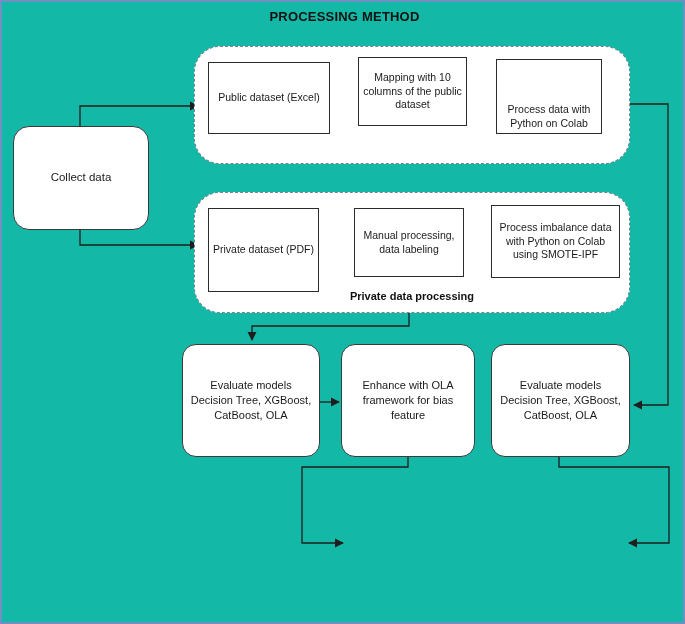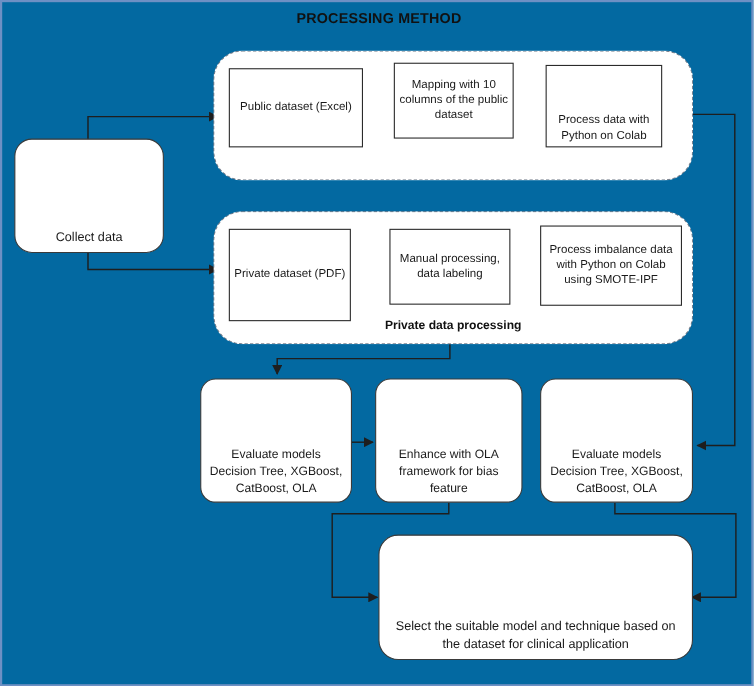--- a/index.html
+++ b/index.html
@@ -4,21 +4,21 @@
 <style>
   html, body {
     margin: 0;
     padding: 0;
     background: #ffffff;
   }
   #canvas {
     position: relative;
     width: 685px;
     height: 624px;
-    background: #0369a1;
+    background: #14b8a6;
     border: 2px solid #6e90c4;
     box-sizing: border-box;
     font-family: "Liberation Sans", sans-serif;
     overflow: hidden;
   }
   #svg-layer {
     position: absolute;
     left: 0;
     top: 0;
     width: 685px;
@@ -66,21 +66,21 @@
     color: #1a1a1a;
     padding: 2px 4px;
   }
   .round-box {
     position: absolute;
     background: #ffffff;
     border: 1.3px solid #3a3a3a;
     border-radius: 14px;
     box-sizing: border-box;
     display: flex;
-    align-items: flex-end;
+    align-items: center;
     justify-content: center;
     text-align: center;
     font-size: 11px;
     line-height: 1.38;
     color: #1a1a1a;
     padding: 4px 7px;
   }
   .round-box.big { border-radius: 18px; font-size: 11.5px; }
   .round-box.collect { border-radius: 16px; font-size: 11.5px; }
 </style>
@@ -153,17 +153,14 @@
   <div class="round-box" style="left:180px; top:342px; width:138px; height:113px;">
     <span>Evaluate models Decision Tree, XGBoost, CatBoost, OLA</span>
   </div>
   <div class="round-box" style="left:339px; top:342px; width:134px; height:113px;">
     <span>Enhance with OLA framework for bias feature</span>
   </div>
   <div class="round-box" style="left:489px; top:342px; width:139px; height:113px;">
     <span>Evaluate models Decision Tree, XGBoost, CatBoost, OLA</span>
   </div>
 
-  <div class="round-box big" style="left:342px; top:484px; width:286px; height:114px;">
-    <span>Select the suitable model and technique based on the dataset for clinical application</span>
-  </div>
 
 </div>
 
 </body></html>

